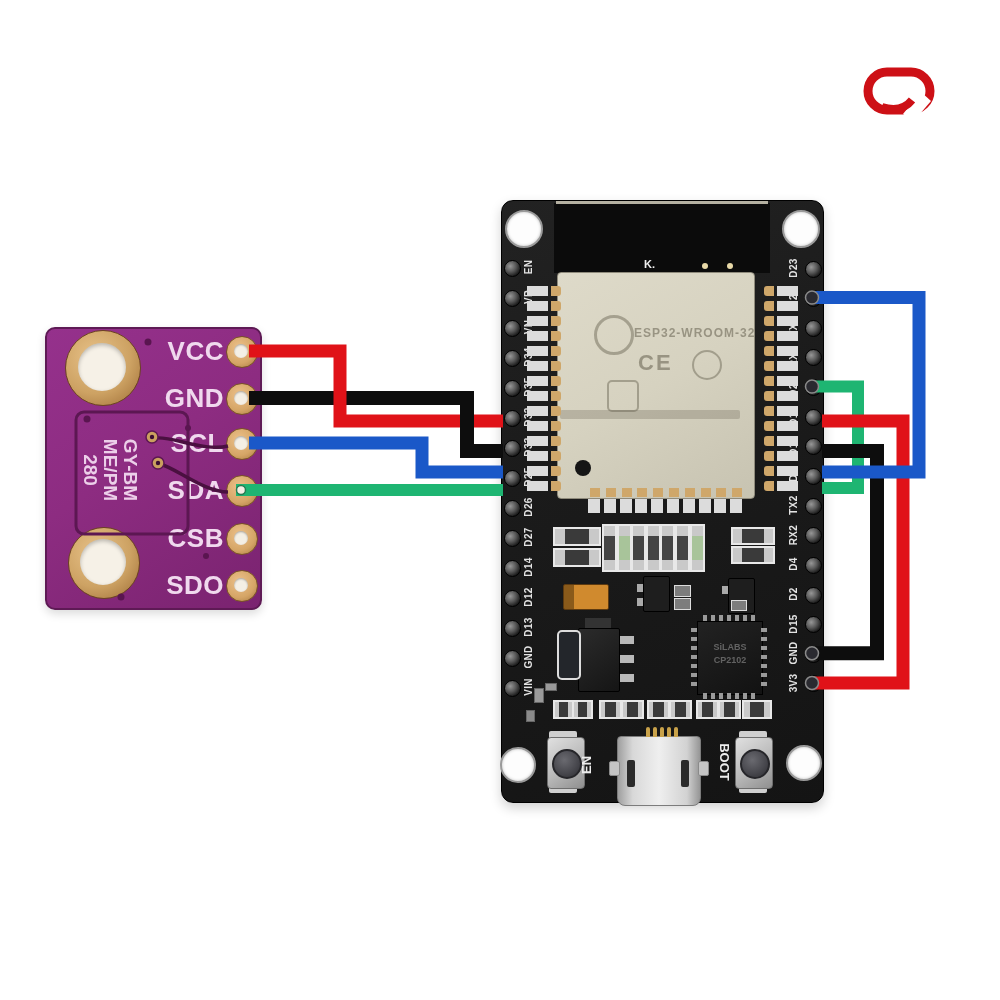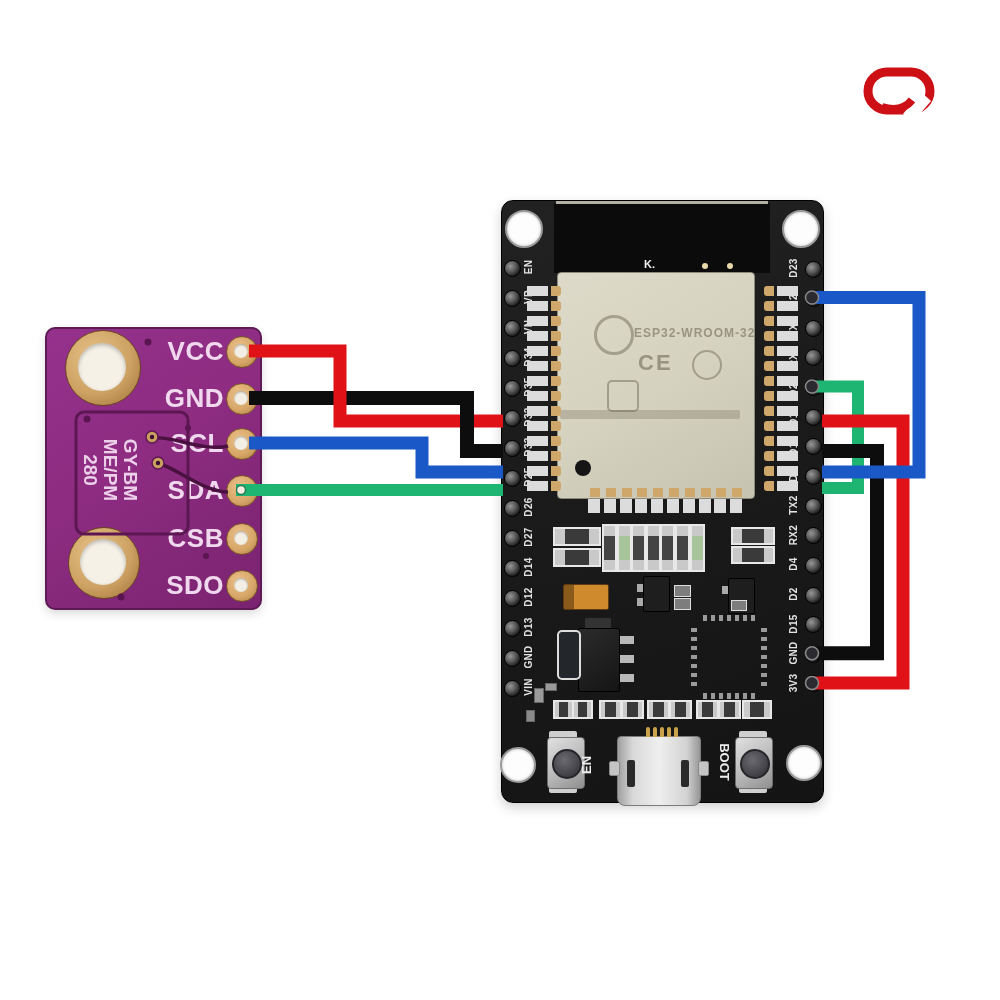--- a/index.html
+++ b/index.html
@@ -121,20 +121,24 @@
   <div class="abs" style="left:557px;top:630px;width:20px;height:46px;border:2px solid #ddd;border-radius:5px;background:#23262b;"></div>
 
   <div class="abs" style="left:563px;top:584px;width:44px;height:24px;background:linear-gradient(90deg,#8a5a1a 0 22%,#d08a2e 22%);border:1px solid #5d3a10;border-radius:2px;"></div>
 
   <div class="abs" style="left:637px;top:584px;width:7px;height:8px;background:#aaa;"></div>
   <div class="abs" style="left:637px;top:598px;width:7px;height:8px;background:#aaa;"></div>
   <div class="abs" style="left:643px;top:576px;width:25px;height:34px;background:#1e1e1e;border:1px solid #000;border-radius:2px;"></div>
   <div class="abs" style="left:722px;top:586px;width:7px;height:8px;background:#aaa;"></div>
   <div class="abs" style="left:728px;top:578px;width:25px;height:34px;background:#1e1e1e;border:1px solid #000;border-radius:2px;"></div>
 
+  <div class="abs" style="left:697px;top:621px;width:64px;height:72px;background:linear-gradient(150deg,#222,#121212);border:1px solid #000;text-align:center;">
+    <div class="abs" style="left:0;top:20px;width:64px;color:rgba(170,170,170,.5);font-size:9px;font-weight:bold;">SiLABS</div>
+    <div class="abs" style="left:0;top:33px;width:64px;color:rgba(170,170,170,.5);font-size:9px;font-weight:bold;">CP2102</div>
+  </div>
 
   <div class="abs" style="left:674px;top:585px;width:15px;height:10px;background:#7d7d7d;border:1px solid #ddd;"></div>
   <div class="abs" style="left:674px;top:598px;width:15px;height:10px;background:#7d7d7d;border:1px solid #ddd;"></div>
   <div class="abs" style="left:731px;top:600px;width:14px;height:9px;background:#7d7d7d;border:1px solid #ddd;"></div>
   <div class="abs" style="left:534px;top:688px;width:8px;height:13px;background:#9a9a9a;border:1px solid #666;"></div>
   <div class="abs" style="left:545px;top:683px;width:10px;height:6px;background:#9a9a9a;border:1px solid #666;"></div>
   <div class="abs" style="left:526px;top:710px;width:7px;height:10px;background:#8a8a8a;border:1px solid #666;"></div>
 
   <div class="abs" id="gen" style="left:0;top:0;width:1000px;height:1000px;pointer-events:none;">
       <div style="position: absolute; left: 503.5px; top: 259.5px; width: 15px; height: 15px; border-radius: 50%; border: 1px solid rgb(0, 0, 0); background: radial-gradient(circle at 35% 35%, rgb(151, 151, 151) 0%, rgb(90, 90, 90) 40%, rgb(26, 26, 26) 75%);"></div>

